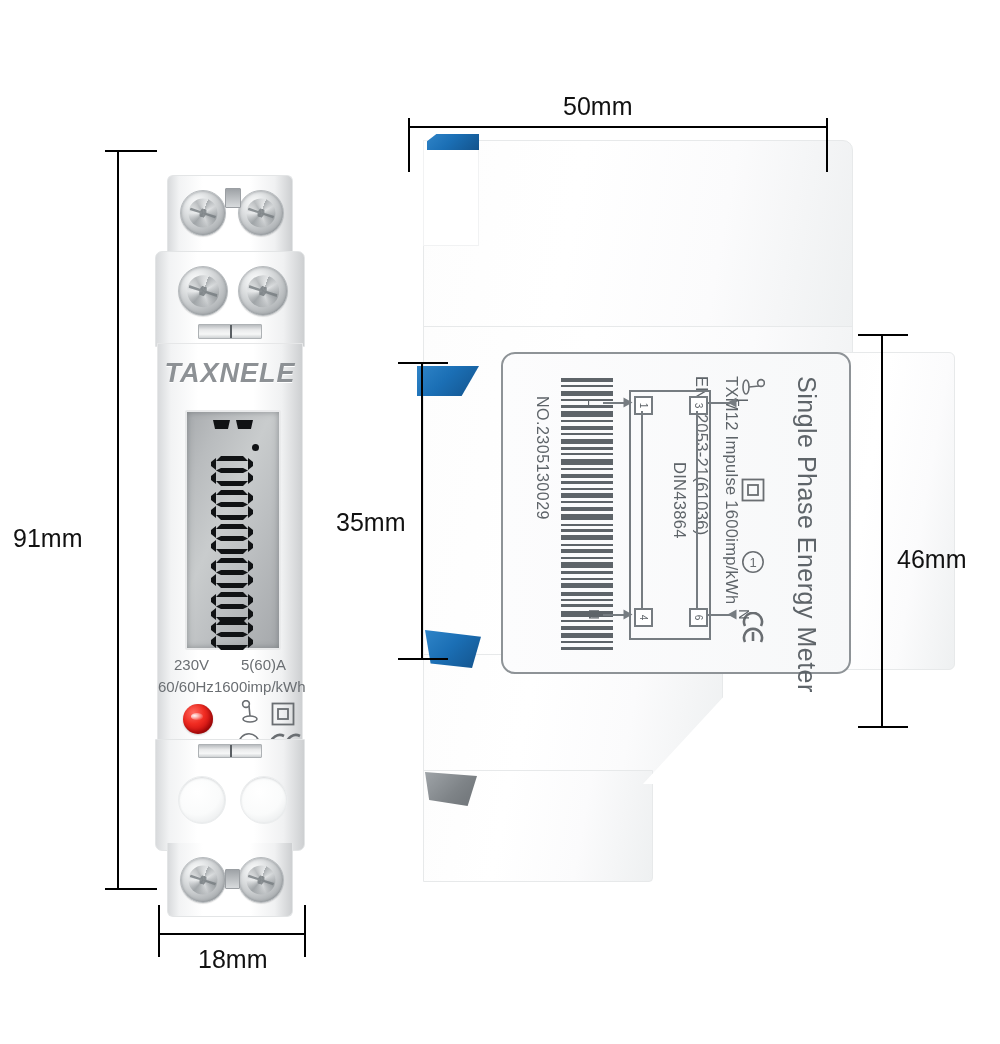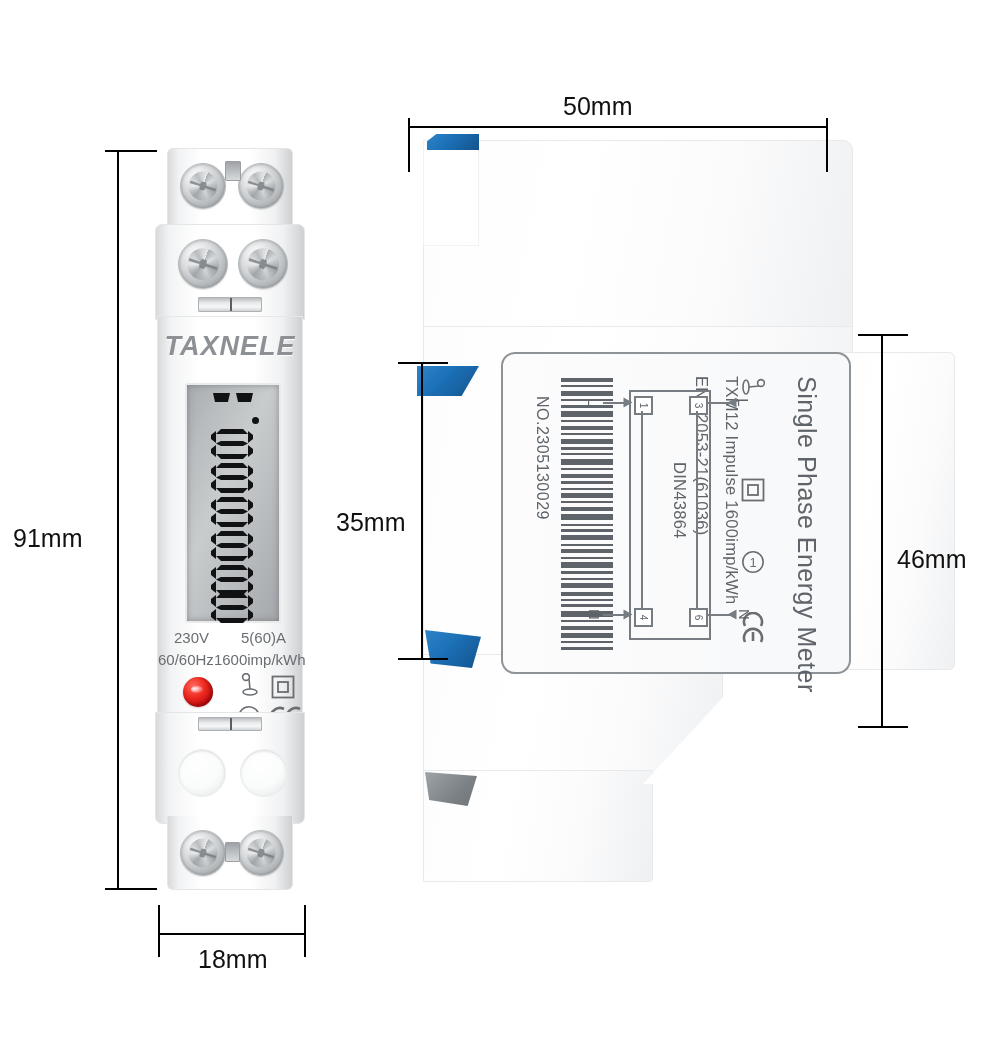--- a/index.html
+++ b/index.html
@@ -37,20 +37,21 @@
     left: 155px;
     top: 148px;
     width: 150px;
     height: 742px;
   }
   .fv-part {
     position: absolute;
     background: linear-gradient(to right,
         #d8dadc 0%, #f2f3f4 9%, #ffffff 28%, #ffffff 66%, #f0f1f2 86%, #cdcfd1 100%);
     box-sizing: border-box;
+    margin-top: 27px;
   }
 
   
   .fv-top-block {
     left: 12px; top: 0px; width: 126px; height: 78px;
     border-radius: 6px 6px 0 0;
     border: 1px solid #e3e5e6;
     border-bottom: none;
   }
   

